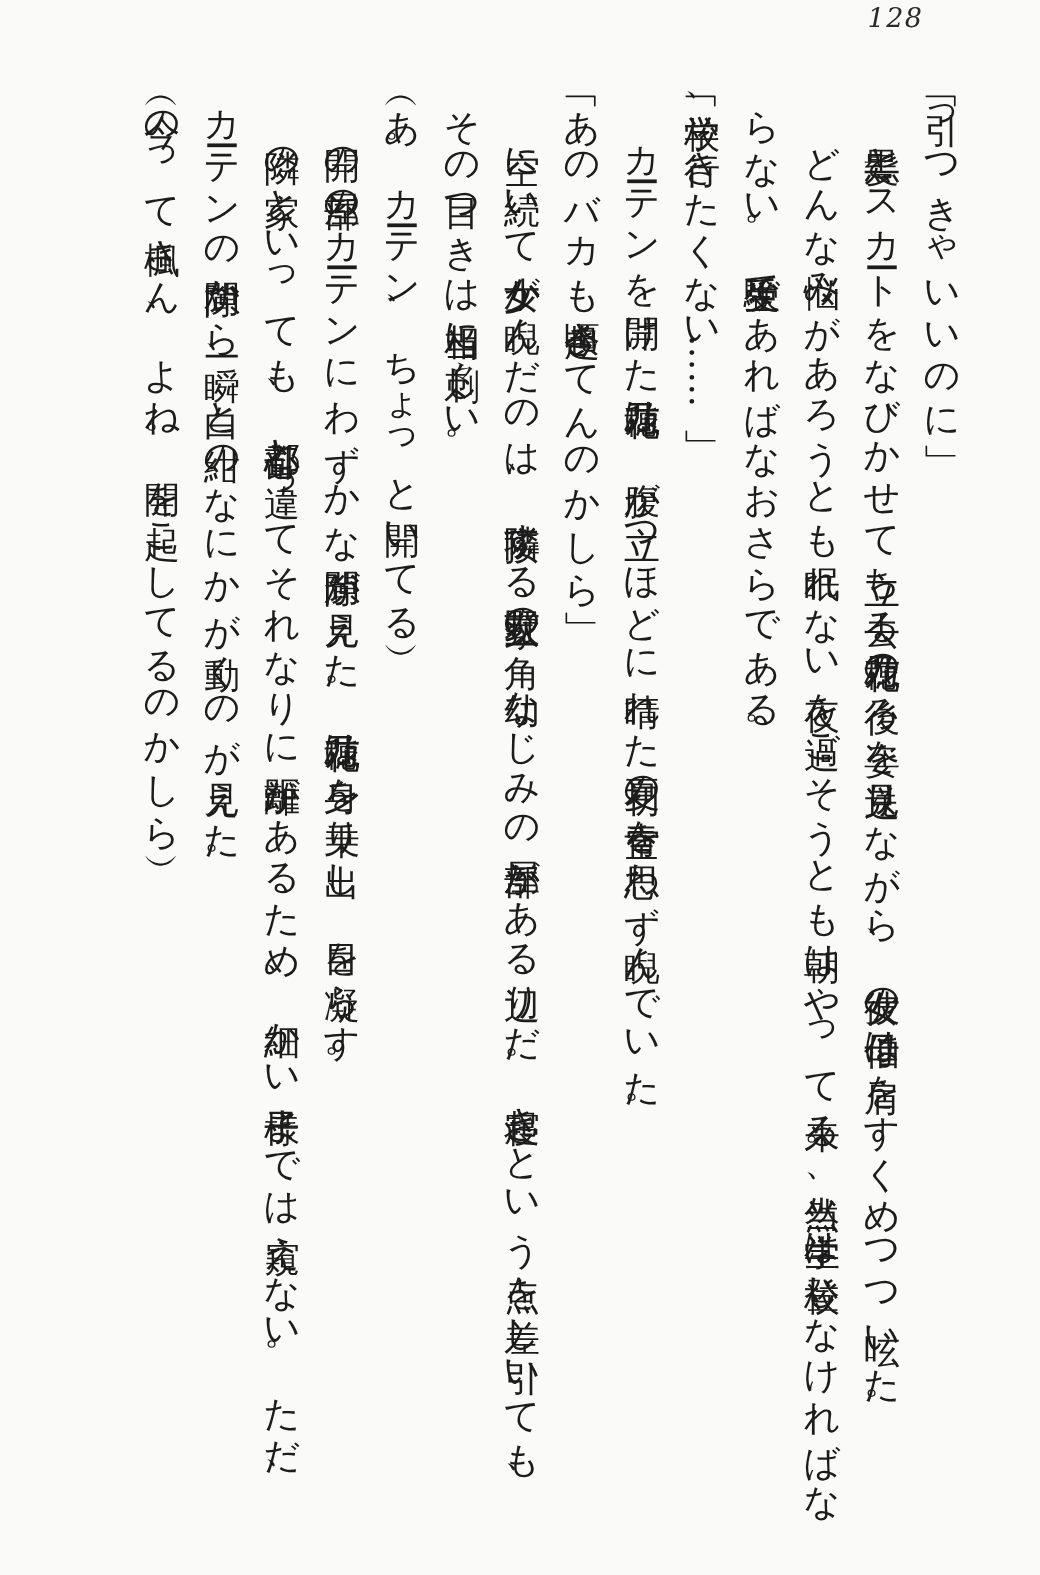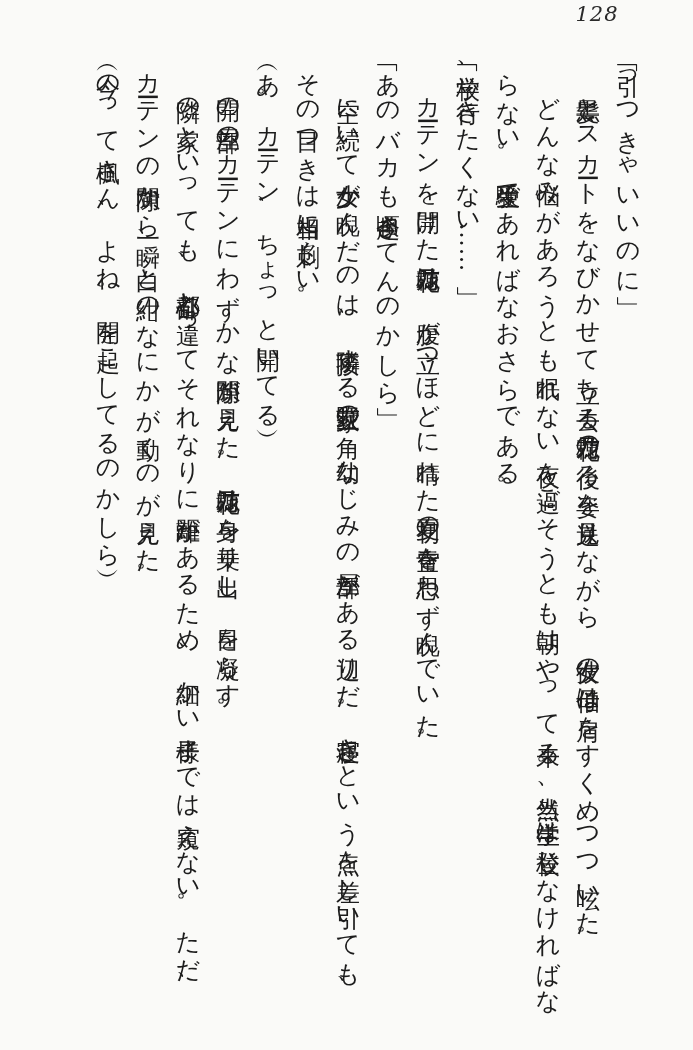--- a/index.html
+++ b/index.html
@@ -18,21 +18,21 @@
     position: absolute;
     inset: 0;
     background: #fafaf8;
   }
   .page-number {
     position: absolute;
     top: 2px;
     left: 575px;
     width: 44px;
     text-align: center;
-    font-size: 21px;
+    font-size: 18px;
     font-style: italic;
     color: #2a2a2a;
     letter-spacing: 1px;
   }
   .text-block {
     position: absolute;
     top: 57px;
     right: 45px;
     height: 956px;
     writing-mode: vertical-rl;

